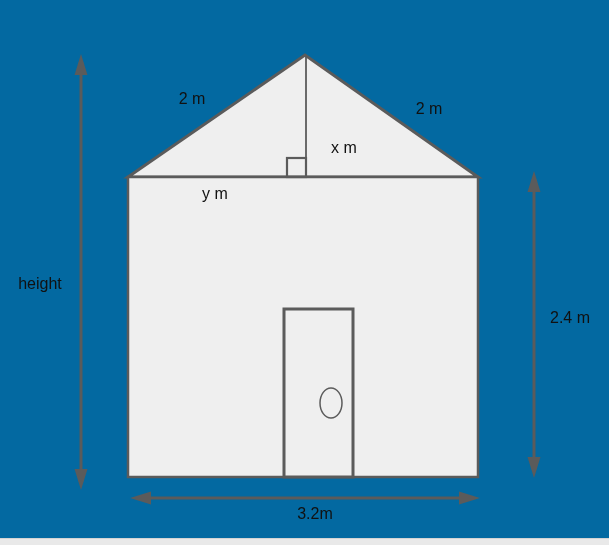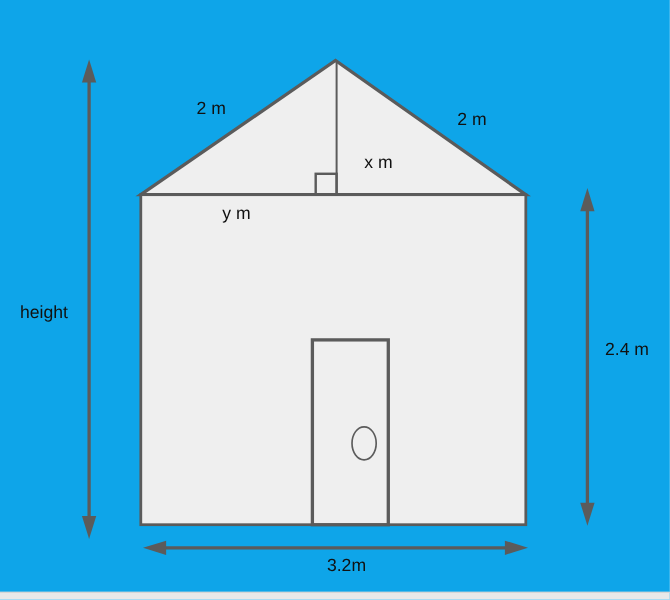--- a/index.html
+++ b/index.html
@@ -5,21 +5,21 @@
   html, body {
     margin: 0;
     padding: 0;
     background: #ffffff;
     font-family: "Liberation Sans", sans-serif;
   }
   .stage {
     position: relative;
     width: 609px;
     height: 545px;
-    background: #0ea5e9;
+    background: #0369a1;
     overflow: hidden;
   }
   .stage svg {
     position: absolute;
     top: 0;
     left: 0;
     display: block;
   }
   .diagram-label {
     font-family: "Liberation Sans", sans-serif;

